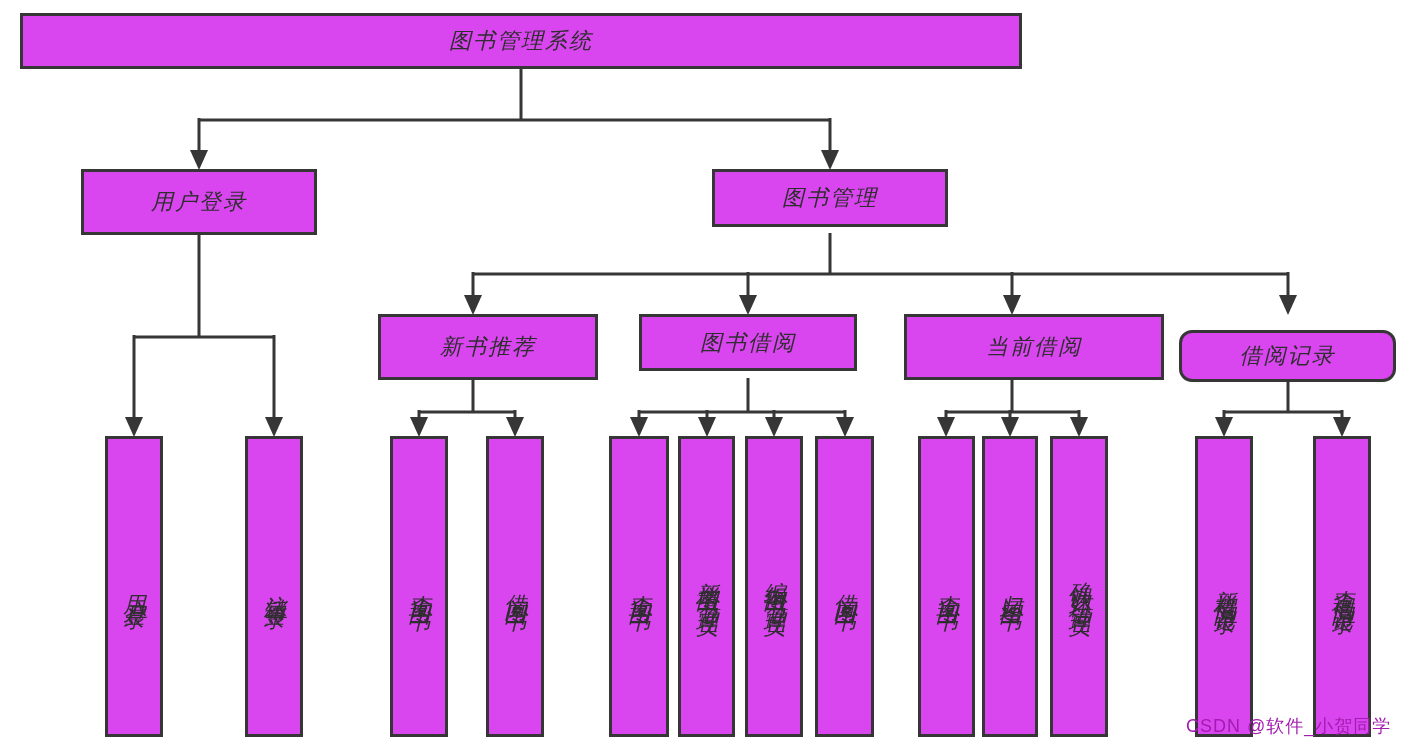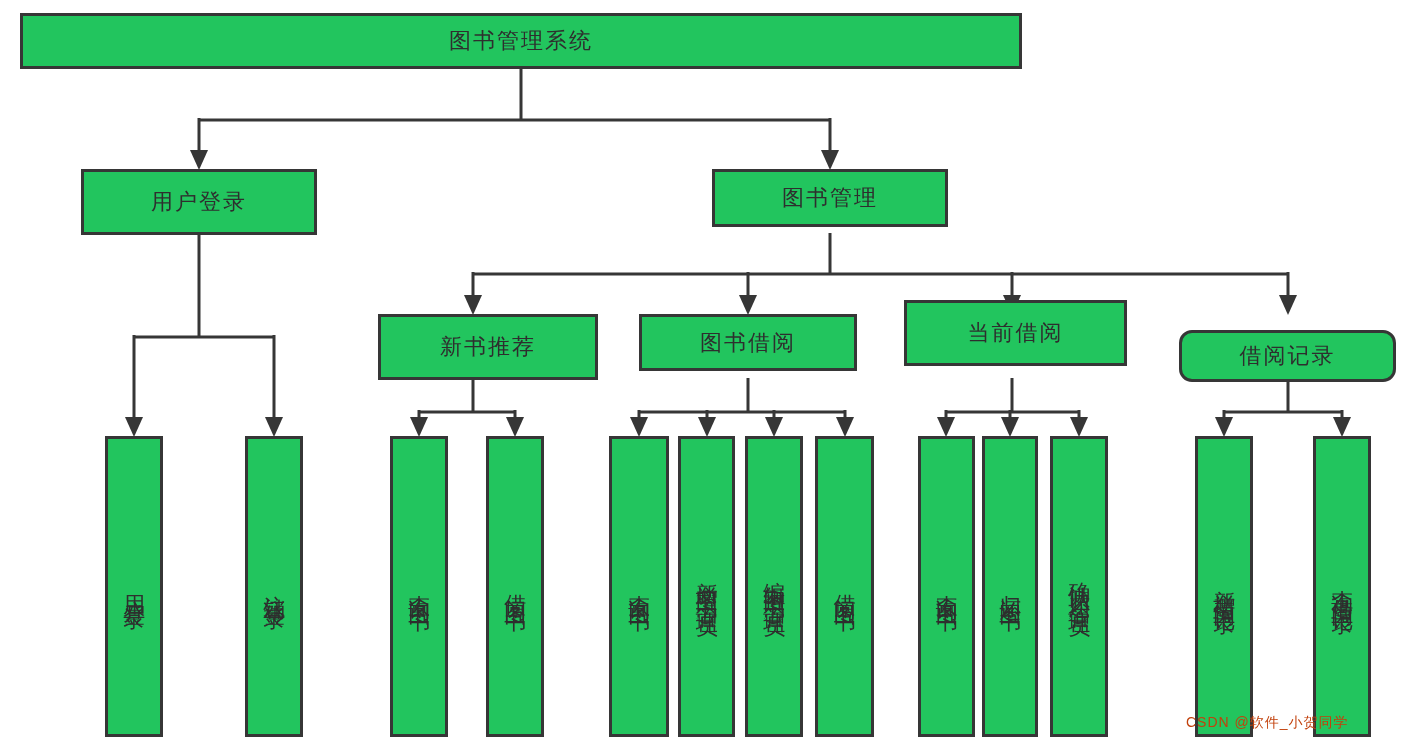--- a/index.html
+++ b/index.html
@@ -18,47 +18,48 @@
   .connectors {
     position: absolute;
     left: 0;
     top: 0;
     width: 1405px;
     height: 747px;
   }
   .node {
     position: absolute;
     box-sizing: border-box;
-    background: #22c55e;
+    background: #d946ef;
     border: 3px solid #363636;
     color: #2e2e2e;
     display: flex;
     align-items: center;
     justify-content: center;
     font-size: 22px;
     letter-spacing: 2px;
     text-align: left;
+    font-style: italic;
   }
   .vnode {
     letter-spacing: 0;
   }
   .vnode .vtext {
     writing-mode: vertical-rl;
     text-orientation: mixed;
     letter-spacing: 5px;
     line-height: 1.2;
     white-space: nowrap;
   }
   .watermark {
     position: absolute;
     left: 1186px;
     top: 714px;
-    font-size: 14px;
+    font-size: 18px;
     letter-spacing: 1px;
-    color: #c2410c;
+    color: #a21caf;
     white-space: nowrap;
     z-index: 5;
   }
 </style>
 </head>
 <body>
 
 <div class="stage">
 
   <svg class="connectors" viewBox="0 0 1405 747" xmlns="http://www.w3.org/2000/svg">
@@ -124,21 +125,21 @@
     </g>
   </svg>
 
   <div class="node" style="left:20px; top:13px; width:1002px; height:56px;">图书管理系统</div>
 
   <div class="node" style="left:81px; top:169px; width:236px; height:66px;">用户登录</div>
   <div class="node" style="left:712px; top:169px; width:236px; height:58px;">图书管理</div>
 
   <div class="node" style="left:378px; top:314px; width:220px; height:66px;">新书推荐</div>
   <div class="node" style="left:639px; top:314px; width:218px; height:57px;">图书借阅</div>
-  <div class="node" style="left:904px; top:300px; width:223px; height:66px;">当前借阅</div>
+  <div class="node" style="left:904px; top:314px; width:260px; height:66px;">当前借阅</div>
   <div class="node" style="left:1179px; top:330px; width:217px; height:52px;border-radius:13px;">借阅记录</div>
 
   <div class="node vnode" style="left:105px; top:436px; width:58px; height:301px;">
     <span class="vtext">用户登录</span>
   </div>
   <div class="node vnode" style="left:245px; top:436px; width:58px; height:301px;">
     <span class="vtext">注销登录</span>
   </div>
 
   <div class="node vnode" style="left:390px; top:436px; width:58px; height:301px;">

